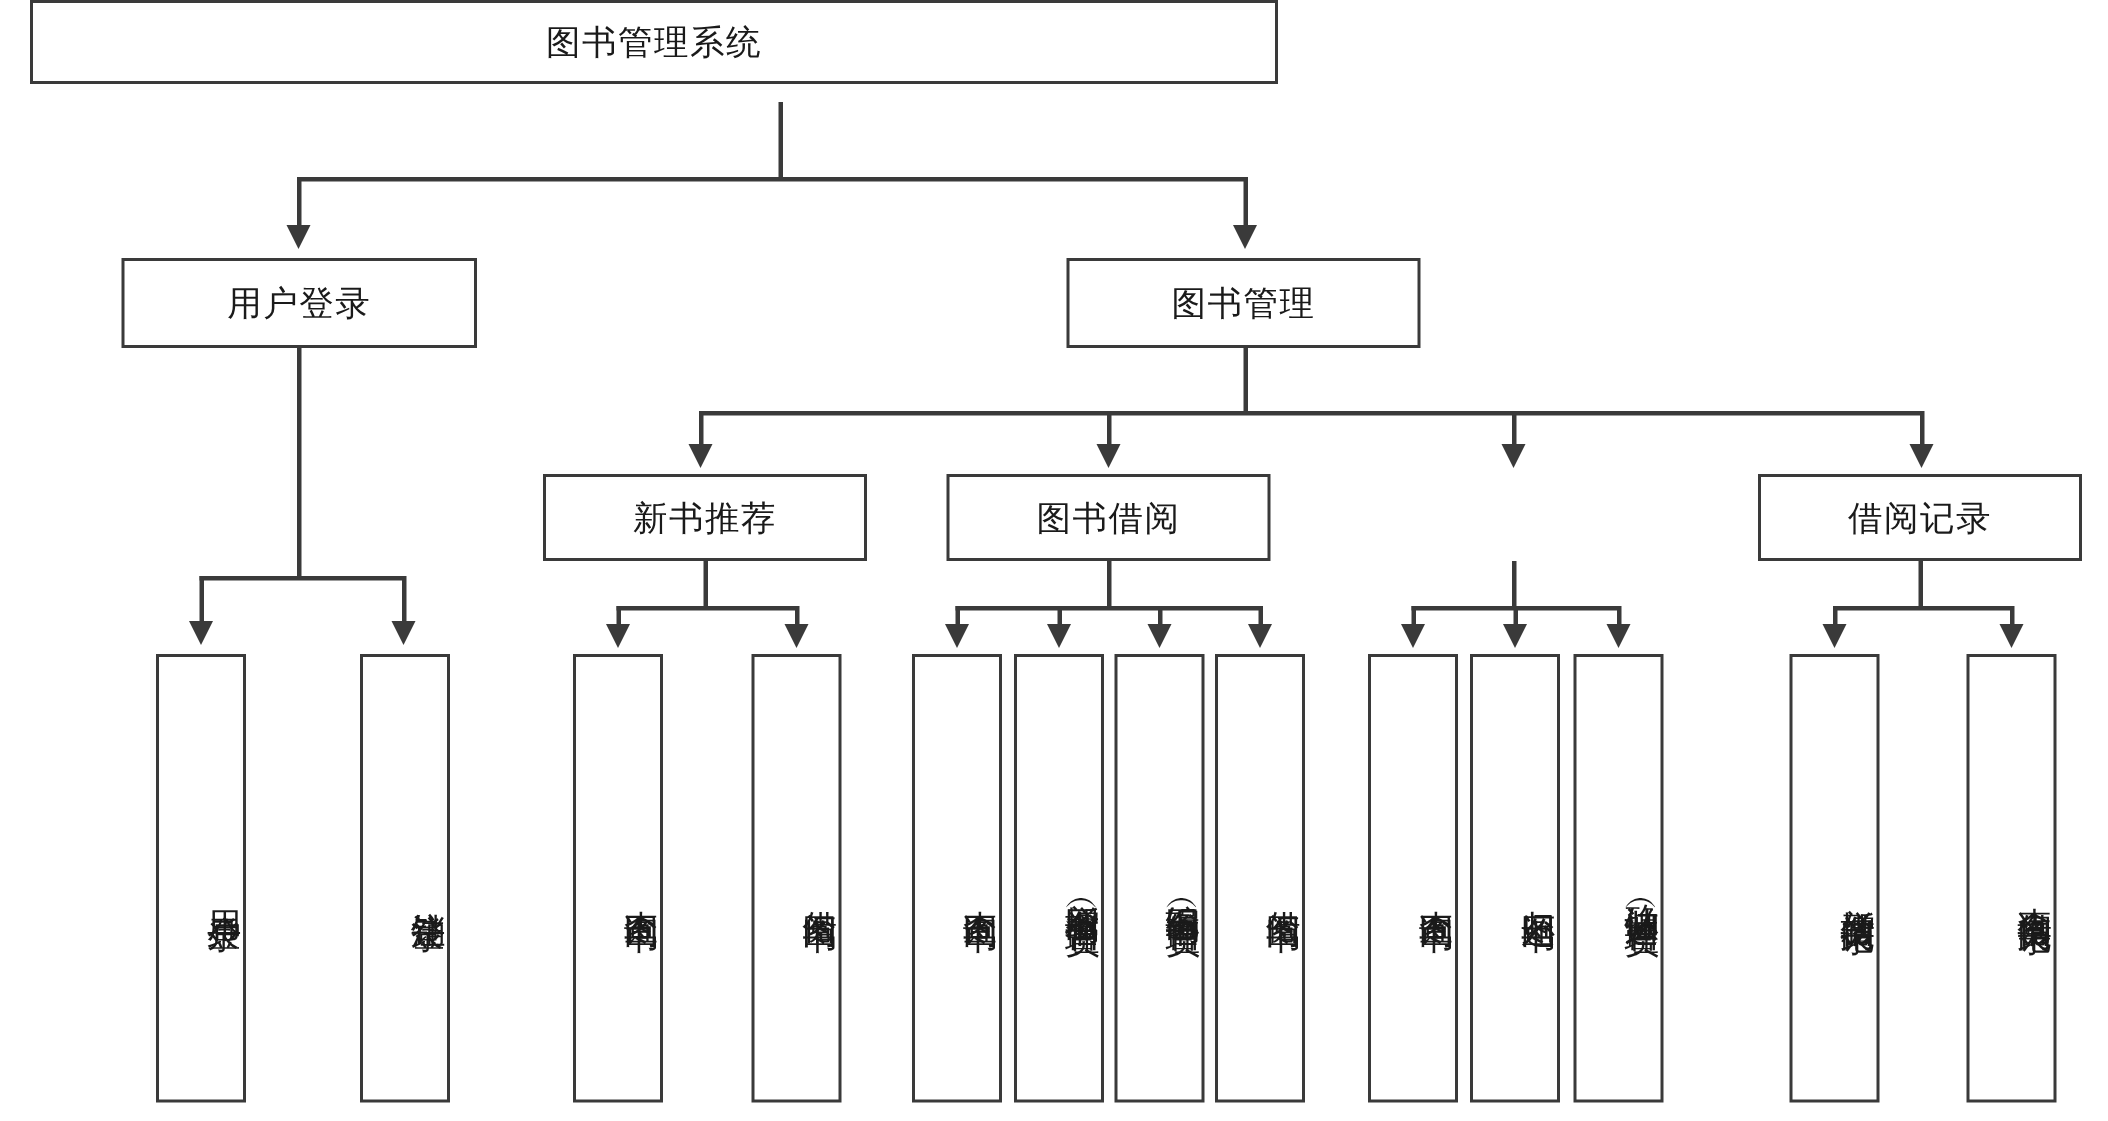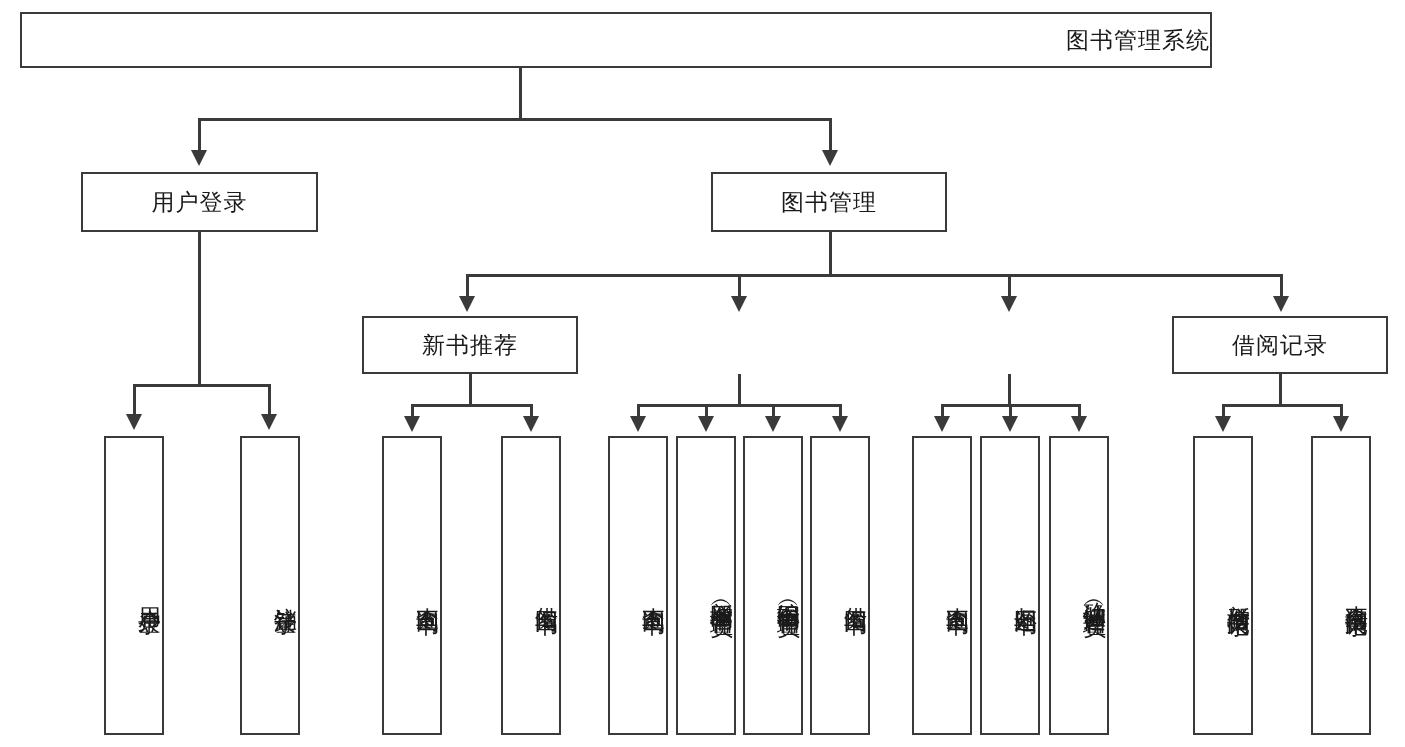--- a/index.html
+++ b/index.html
@@ -66,21 +66,21 @@
     color: #b9b9b9;
     letter-spacing: 0.5px;
     white-space: nowrap;
   }
 </style>
 </head>
 <body>
 
 <div id="canvas">
 
-  <div class="node h" style="left:20px; top:12px; width:1192px; height:56px;justify-content:flex-end;">
+  <div class="node h" style="left:20px; top:0; width:832px; height:56px;">
     <span>图书管理系统</span>
   </div>
 
   <div class="conn v" style="left:519px; top:68px; width:2.5px; height:50px;"></div>
 
   <div class="conn h" style="left:198px; top:118px; width:633px; height:2.5px;"></div>
 
   <div class="conn v" style="left:198px; top:118px; width:2.5px; height:34px;"></div>
   <div class="arrow" style="left:191px; top:150px;"></div>
 
@@ -108,20 +108,23 @@
   <div class="conn v" style="left:738px; top:274px; width:2.5px; height:24px;"></div>
   <div class="arrow" style="left:731px; top:296px;"></div>
   <div class="conn v" style="left:1008px; top:274px; width:2.5px; height:24px;"></div>
   <div class="arrow" style="left:1001px; top:296px;"></div>
   <div class="conn v" style="left:1280px; top:274px; width:2.5px; height:24px;"></div>
   <div class="arrow" style="left:1273px; top:296px;"></div>
 
   <div class="node h" style="left:362px; top:316px; width:216px; height:58px;">
     <span>新书推荐</span>
   </div>
+  <div class="node h" style="left:631px; top:316px; width:216px; height:58px;">
+    <span>图书借阅</span>
+  </div>
   <div class="node h" style="left:1172px; top:316px; width:216px; height:58px;">
     <span>借阅记录</span>
   </div>
 
   <div class="conn v" style="left:469px; top:374px; width:2.5px; height:30px;"></div>
   <div class="conn h" style="left:411px; top:404px; width:121px; height:2.5px;"></div>
   <div class="conn v" style="left:411px; top:404px; width:2.5px; height:14px;"></div>
   <div class="arrow" style="left:404px; top:416px;"></div>
   <div class="conn v" style="left:530px; top:404px; width:2.5px; height:14px;"></div>
   <div class="arrow" style="left:523px; top:416px;"></div>

